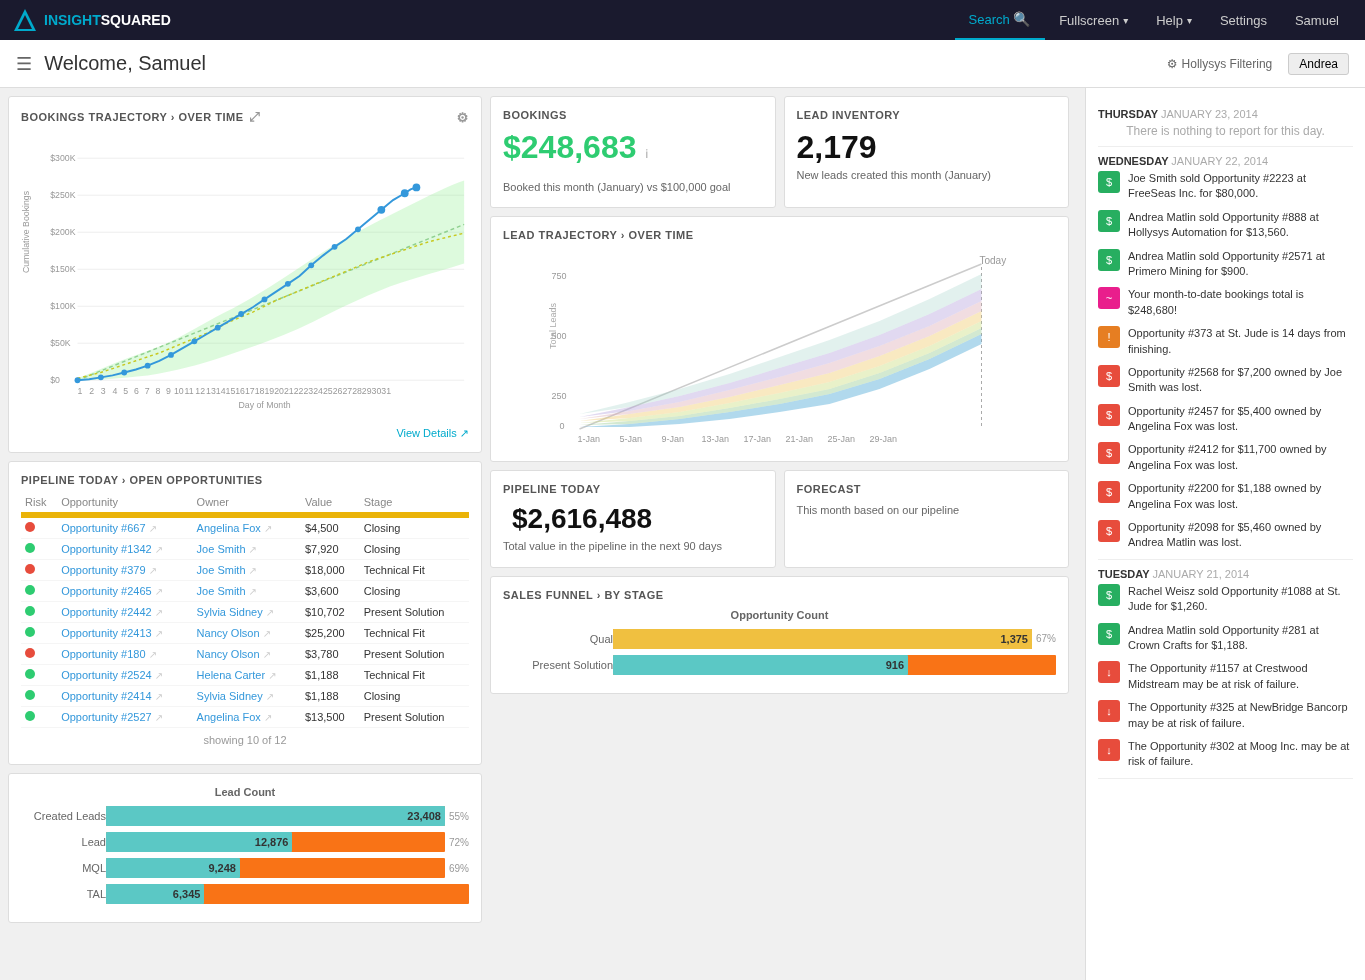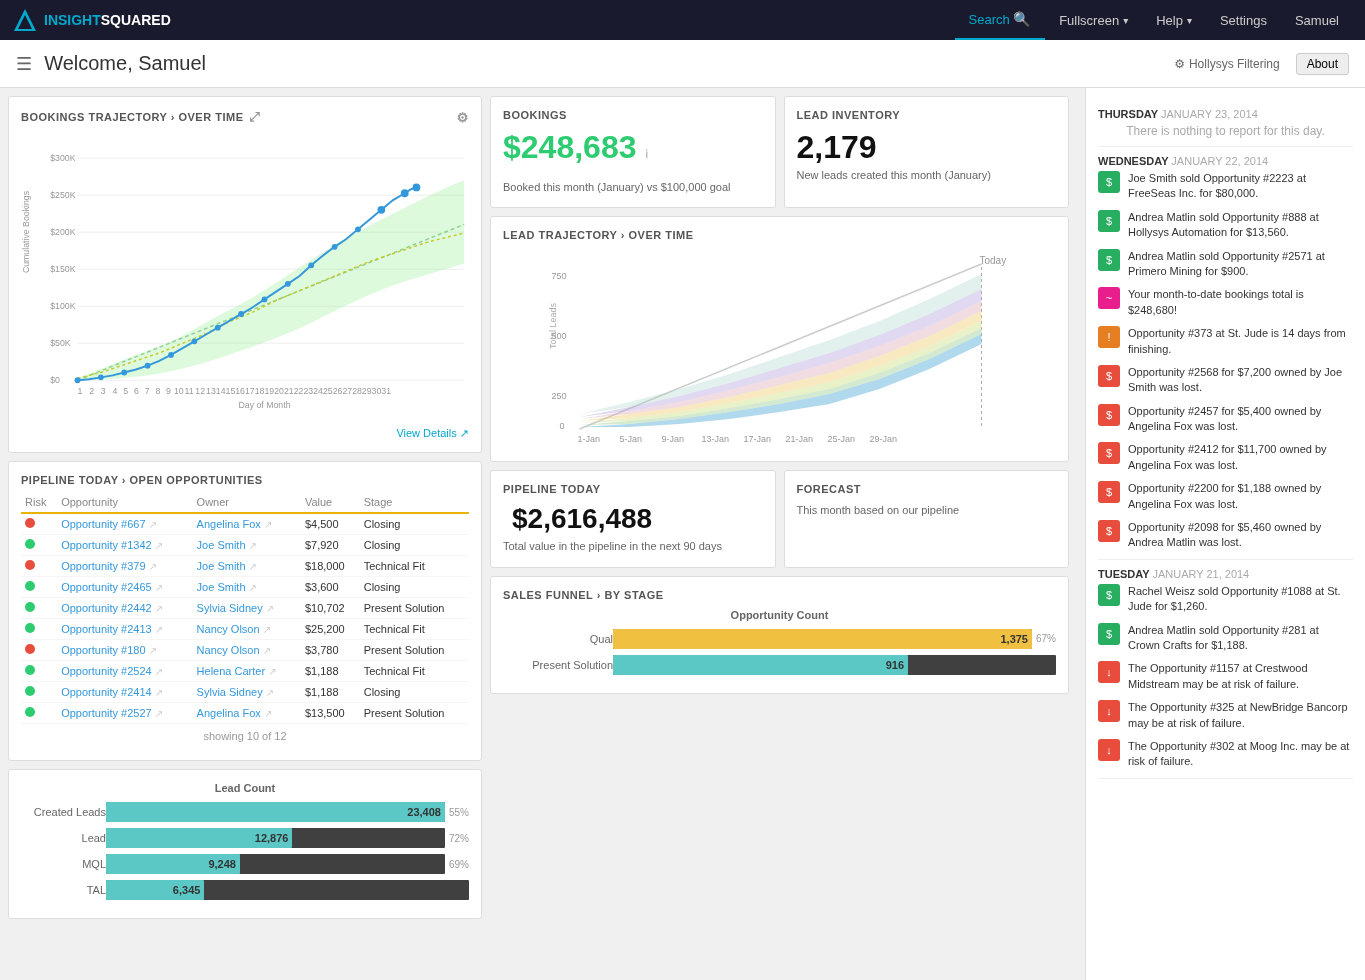--- a/index.html
+++ b/index.html
@@ -150,21 +150,21 @@
     .pipeline-card .card-title { margin-bottom: 6px; }
     .pipeline-table {
       width: 100%;
       border-collapse: collapse;
       font-size: 11px;
     }
     .pipeline-table th {
       text-align: left;
       color: #888;
       font-weight: normal;
-      border-bottom: 2px solid #eab308;
+      border-bottom: 6px solid #eab308;
       padding: 4px 4px;
       font-size: 11px;
     }
     .pipeline-table td {
       padding: 4px 4px;
       border-bottom: 1px solid #f5f5f5;
       vertical-align: middle;
     }
     .risk-dot {
       width: 10px;
@@ -213,21 +213,21 @@
 
     
     .funnel-section { }
     .funnel-bar-row {
       display: flex;
       align-items: center;
       margin-bottom: 6px;
       gap: 0;
     }
     .funnel-label { width: 85px; text-align: right; font-size: 11px; color: #666; flex-shrink: 0; }
-    .funnel-bar-container { flex: 1; position: relative; height: 20px; background: #404040; border-radius: 1px; }
+    .funnel-bar-container { flex: 1; position: relative; height: 20px; background: #f97316; border-radius: 1px; }
     .funnel-bar-fill { height: 100%; border-radius: 1px; display: flex; align-items: center; justify-content: flex-end; padding-right: 4px; }
     .funnel-bar-teal { background: #5bc8c5; }
     .funnel-bar-val { font-size: 11px; color: #333; font-weight: bold; }
     .funnel-pct { font-size: 10px; color: #999; padding-left: 4px; }
     .lead-count-title { text-align: center; font-size: 11px; color: #666; margin-bottom: 8px; font-weight: bold; }
 
     
     .news-date-header { font-size: 11px; font-weight: bold; color: #333; margin: 8px 0 4px; }
     .news-date-day { font-weight: bold; color: #333; }
     .news-date-month { color: #aaa; font-weight: normal; }
@@ -297,21 +297,21 @@
 </nav>
 
 <div class="subheader">
   <span class="hamburger">☰</span>
   <span class="welcome-title">Welcome, Samuel</span>
   <div class="subheader-right">
     <div class="newsfeed-filter">
       <span>⚙</span>
       <span>Hollysys Filtering</span>
     </div>
-    <button class="about-btn">About</button>
+    <button class="about-btn">Andrea</button>
   </div>
 </div>
 
 <div class="main-layout">
 
   <div class="left-col">
 
     <div class="card">
       <div class="card-title">
         <span>BOOKINGS TRAJECTORY › OVER TIME</span>

